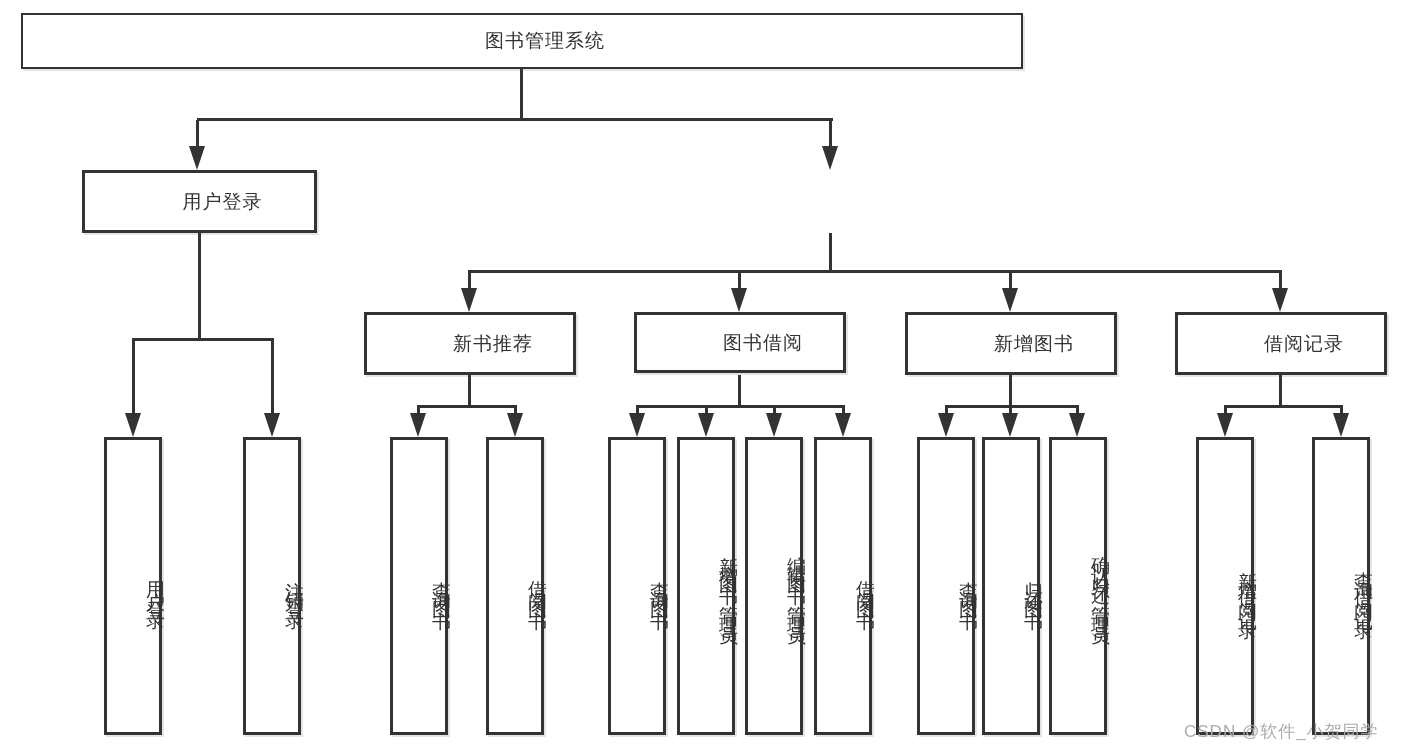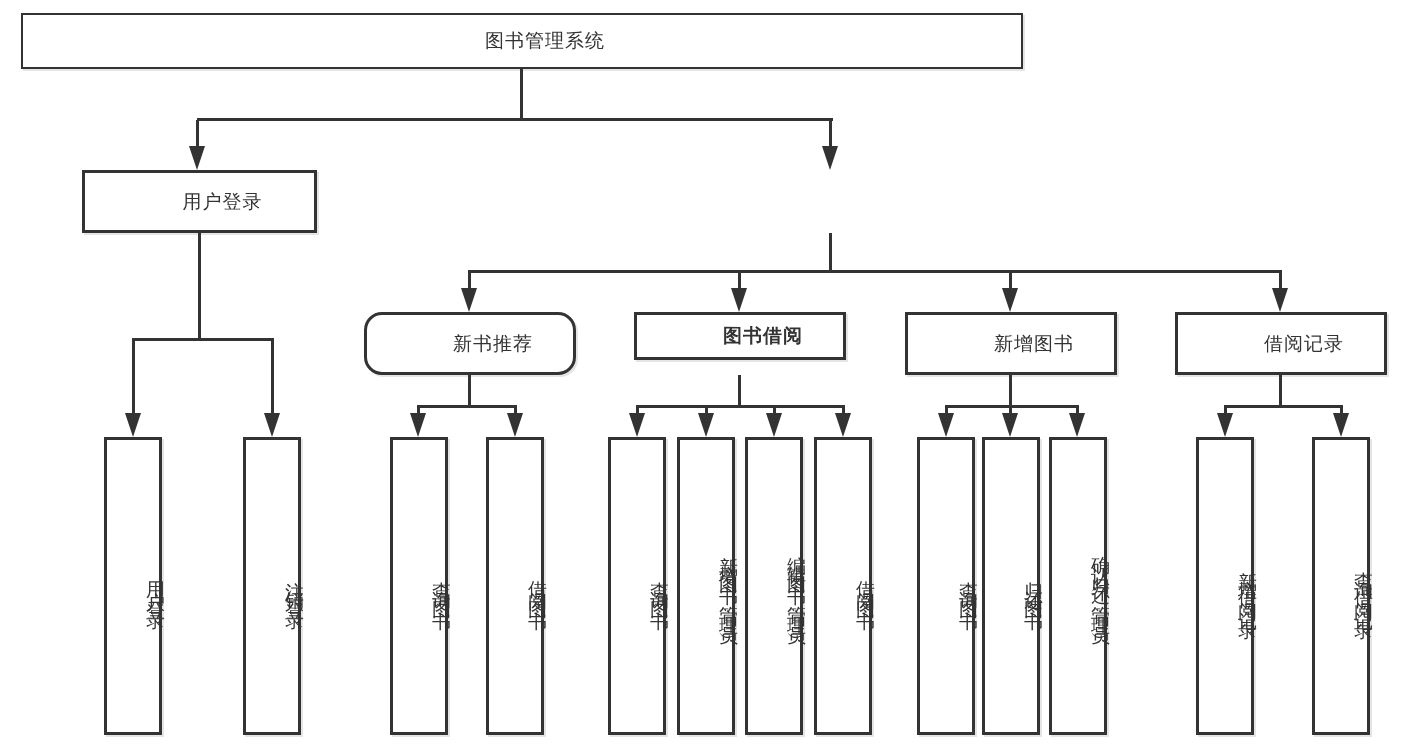--- a/index.html
+++ b/index.html
@@ -65,24 +65,24 @@
   <div class="hline" style="left:468px;top:270px;width:814px;height:3px;"></div>
   <div class="vline" style="left:468px;top:272px;width:3px;height:18px;"></div>
   <div class="arrow" style="left:461px;top:288px;"></div>
   <div class="vline" style="left:738px;top:272px;width:3px;height:18px;"></div>
   <div class="arrow" style="left:731px;top:288px;"></div>
   <div class="vline" style="left:1009px;top:272px;width:3px;height:18px;"></div>
   <div class="arrow" style="left:1002px;top:288px;"></div>
   <div class="vline" style="left:1279px;top:272px;width:3px;height:18px;"></div>
   <div class="arrow" style="left:1272px;top:288px;"></div>
 
-  <div class="node" style="left:364px;top:312px;width:212px;height:63px;border-radius:18px;">
+  <div class="node" style="left:364px;top:312px;width:212px;height:63px;">
     <span class="lbl">新书推荐</span>
   </div>
-  <div class="node" style="left:634px;top:312px;width:212px;height:48px;font-weight:bold;">
+  <div class="node" style="left:634px;top:312px;width:212px;height:61px;">
     <span class="lbl">图书借阅</span>
   </div>
   <div class="node" style="left:905px;top:312px;width:212px;height:63px;">
     <span class="lbl">新增图书</span>
   </div>
   <div class="node" style="left:1175px;top:312px;width:212px;height:63px;">
     <span class="lbl">借阅记录</span>
   </div>
 
   <div class="vline" style="left:468px;top:375px;width:3px;height:32px;"></div>
@@ -156,14 +156,15 @@
     <span class="lbl">确认归还（管理员）</span>
   </div>
 
   <div class="node vnode" style="left:1196px;top:437px;width:58px;height:298px;">
     <span class="lbl">新增借阅记录</span>
   </div>
   <div class="node vnode" style="left:1312px;top:437px;width:58px;height:298px;">
     <span class="lbl">查询借阅记录</span>
   </div>
 
+  <div class="watermark">CSDN @软件_小贺同学</div>
 
 </div>
 
 </body></html>

